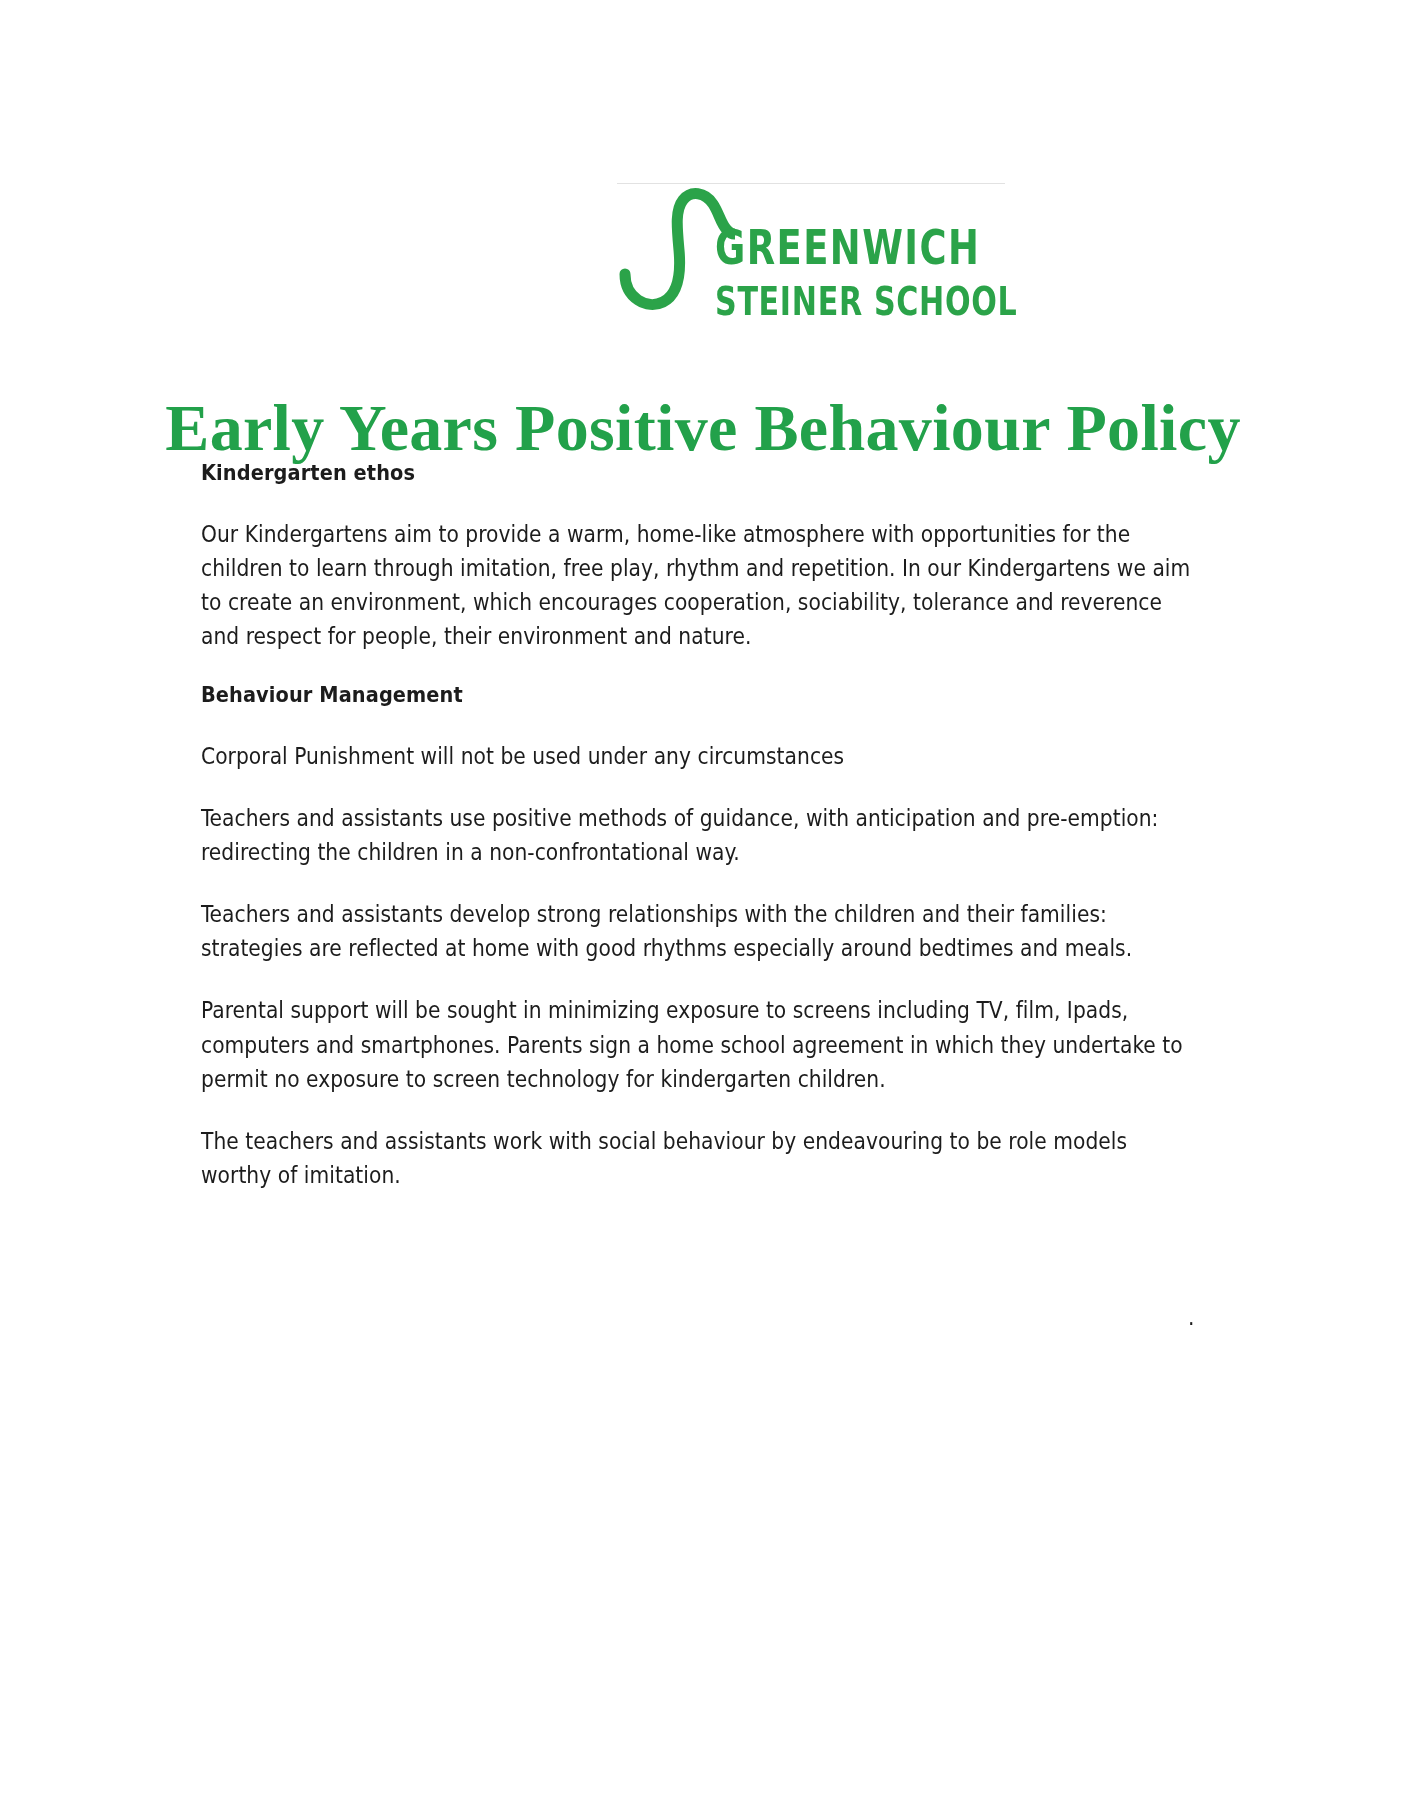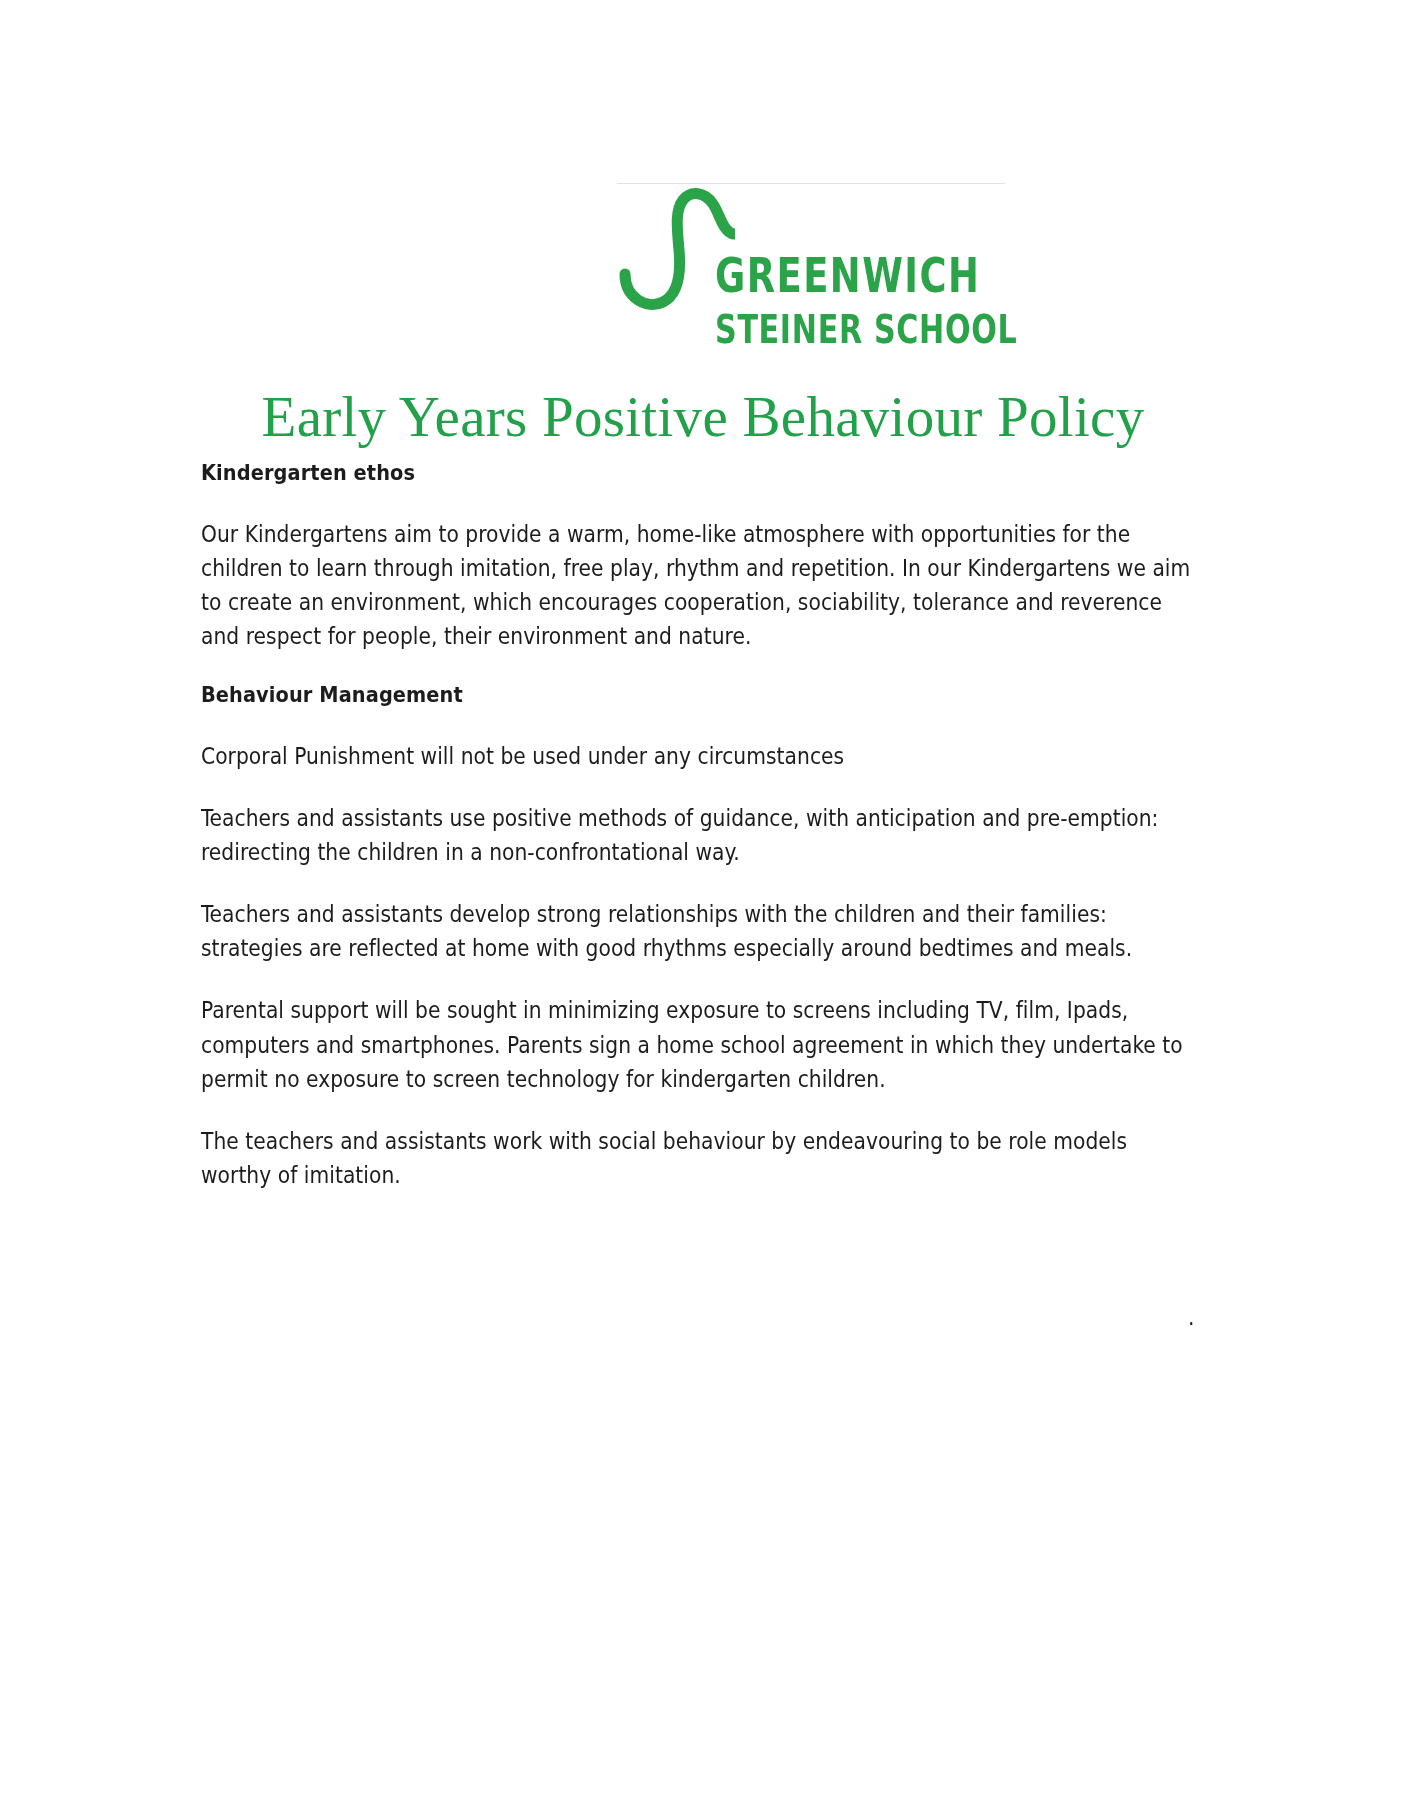--- a/index.html
+++ b/index.html
@@ -50,21 +50,20 @@
     left: 0px;
     top: 0px;
     width: 118px;
     height: 128px;
   }
   .logo-words {
     position: absolute;
     left: 98px;
     top: 38px;
     width: 290px;
-    margin-top: 28px;
   }
   .logo-line1, .logo-line2 {
     font-family: "DejaVu Sans Condensed", "Liberation Sans Narrow", "Liberation Sans", sans-serif;
     color: #2ba349;
     font-weight: 700;
     letter-spacing: 0.035em;
     line-height: 1;
     white-space: nowrap;
     text-align: left;
     transform: scaleY(1.18);
@@ -80,24 +79,24 @@
   }
 
   
   .doc-title {
     position: absolute;
     left: 0;
     top: 349px;
     width: 1406px;
     text-align: center;
     font-family: "Liberation Serif", "DejaVu Serif", serif;
-    font-size: 57px;
+    font-size: 66px;
     line-height: 1.06;
     color: #22a14a;
-    font-weight: 400;
+    font-weight: 700;
     letter-spacing: 0.005em;
     white-space: nowrap;
   }
 
   
   .content {
     position: absolute;
     left: 201px;
     top: 452px;
     width: 1000px;

